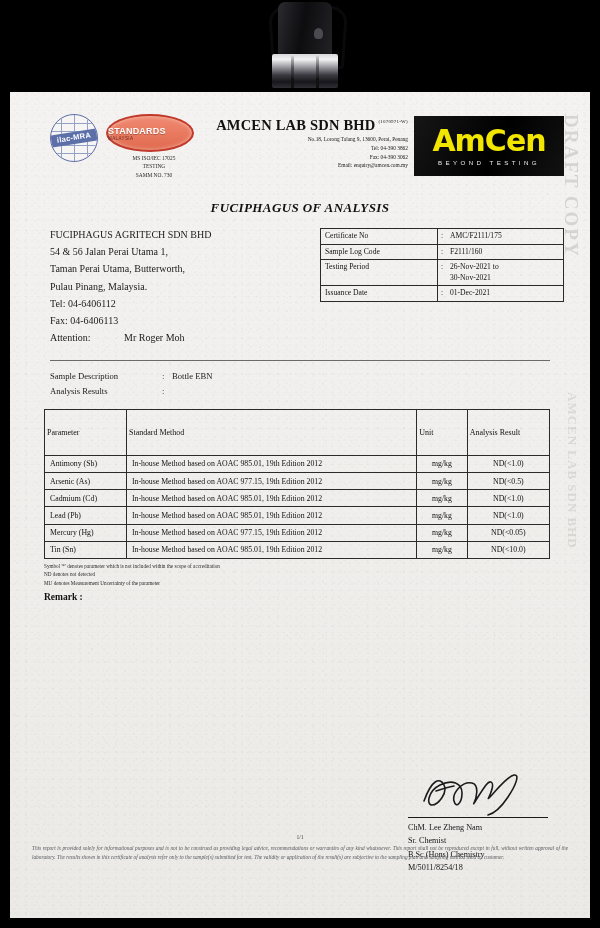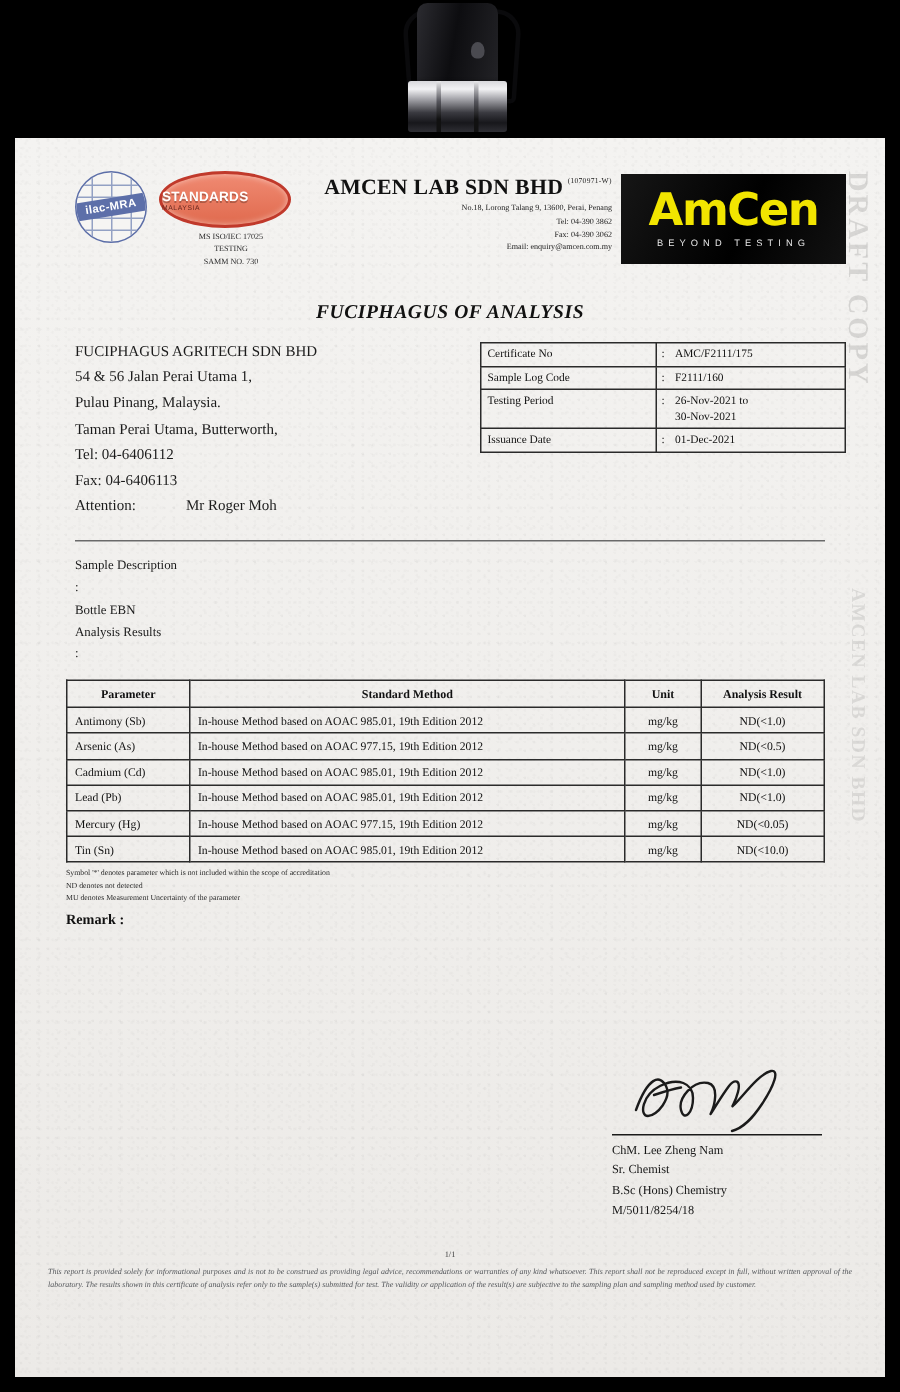--- a/index.html
+++ b/index.html
@@ -93,37 +93,37 @@
 
   .ctable{flex:1;margin-top:2px;border-collapse:collapse;width:232px;}
   .ctable td{border:1px solid #2a2a2a;font-size:7.6px;padding:2.2px 4px;color:#111;line-height:1.35;vertical-align:top;}
   .ctable td.k{width:108px;}
   .ctable td.c{width:6px;border-left:none;border-right:none;padding:2.2px 1px;text-align:center;}
   .ctable td.v{border-left:none;}
 
   .rule{border:0;border-top:1px solid #6a6a6a;margin:14px 14px 0 14px;}
 
   .sample{padding-left:14px;margin-top:8px;font-size:8.6px;line-height:1.72;color:#1b1b1b;}
-  .sample .row{display:flex;flex-direction:column;}
+  .sample .row{display:flex;}
   .sample .row .k{width:112px;}
   .sample .row .c{width:10px;}
 
   .rtable{width:506px;margin:10px 0 0 8px;border-collapse:collapse;}
   .rtable th,.rtable td{border:1px solid #2b2b2b;color:#111;}
-  .rtable th{font-size:8px;font-weight:bold;padding:4px 2px;text-align:center;background:transparent;}
+  .rtable th{font-size:8px;font-weight:normal;padding:18px 2px;text-align:left;background:transparent;}
   .rtable td{font-size:7.8px;padding:3.6px 5px;}
   .rtable td.p{width:76px;}
   .rtable td.m{width:312px;}
   .rtable td.u{width:42px;text-align:center;}
   .rtable td.r{width:76px;text-align:center;}
 
   .notes{margin:3px 0 0 8px;font-size:5.2px;line-height:1.62;color:#2b2b2b;}
   .remark{margin:5px 0 0 8px;font-size:9.5px;font-weight:bold;color:#111;}
 
-  .sig{position:absolute;left:398px;top:620px;width:160px;}
+  .sig{position:absolute;left:398px;top:681px;width:160px;}
   .sig .mark{height:44px;position:relative;}
   .sig .mark svg{position:absolute;left:10px;top:-2px;}
   .sig .line{border-top:1px solid #1a1a1a;width:140px;}
   .sig .nm{font-size:8.2px;line-height:1.62;color:#161616;margin-top:3px;}
 
   .pageno{position:absolute;left:0;right:0;top:742px;text-align:center;font-size:5.6px;color:#444;}
   .disc{position:absolute;left:22px;right:22px;top:752px;font-size:5.3px;font-style:italic;line-height:1.65;color:#55585c;text-align:justify;}
 </style>
 </head>
 <body>
@@ -189,22 +189,22 @@
         <div class="tag">BEYOND TESTING</div>
       </div>
     </div>
 
     <div class="title">FUCIPHAGUS OF ANALYSIS</div>
 
     <div class="midrow">
       <div class="cust">
         <div>FUCIPHAGUS AGRITECH SDN BHD</div>
         <div>54 &amp; 56 Jalan Perai Utama 1,</div>
+        <div>Taman Perai Utama, Butterworth,</div>
         <div>Pulau Pinang, Malaysia.</div>
-        <div>Taman Perai Utama, Butterworth,</div>
         <div>Tel: 04-6406112</div>
         <div>Fax: 04-6406113</div>
         <div class="attn">
           <span class="k">Attention:</span>
           <span>Mr Roger Moh</span>
         </div>
       </div>
 
       <table class="ctable">
         <tbody id="cert-rows">

